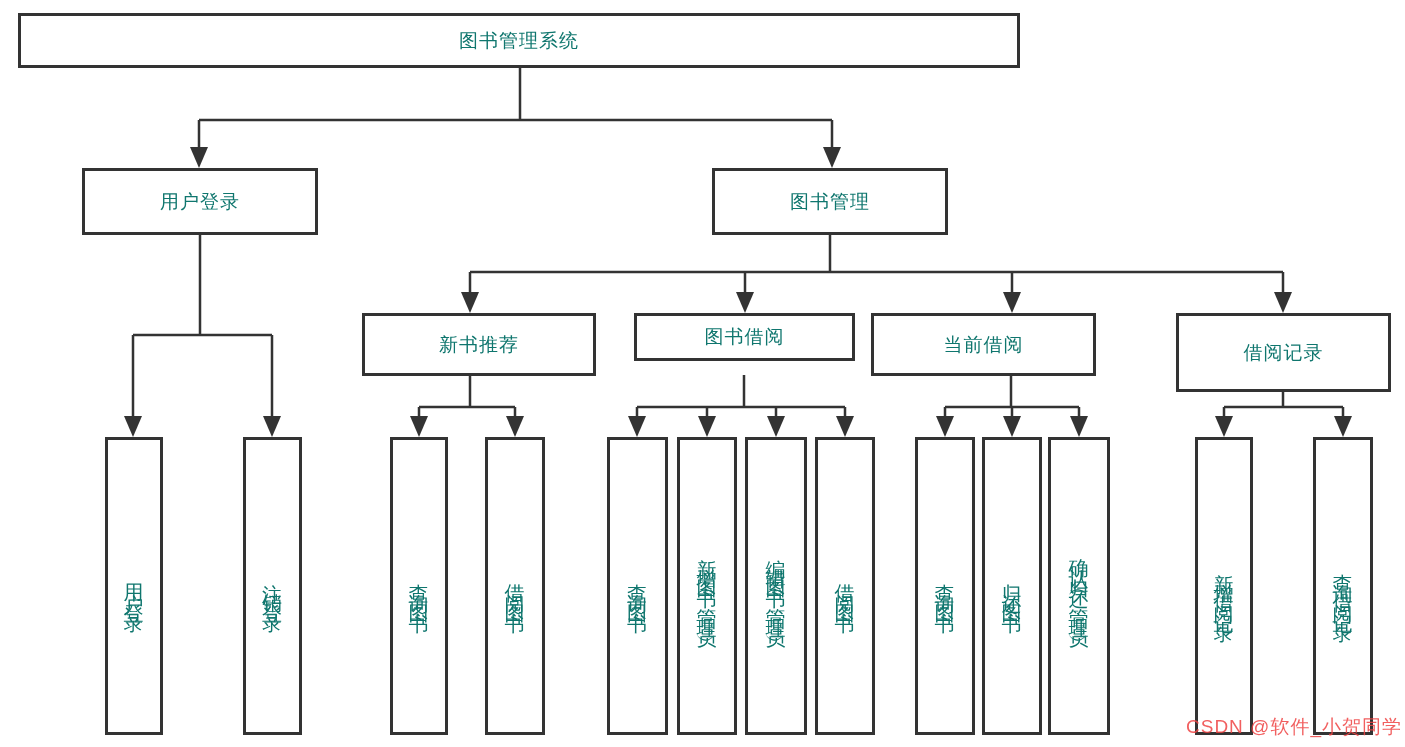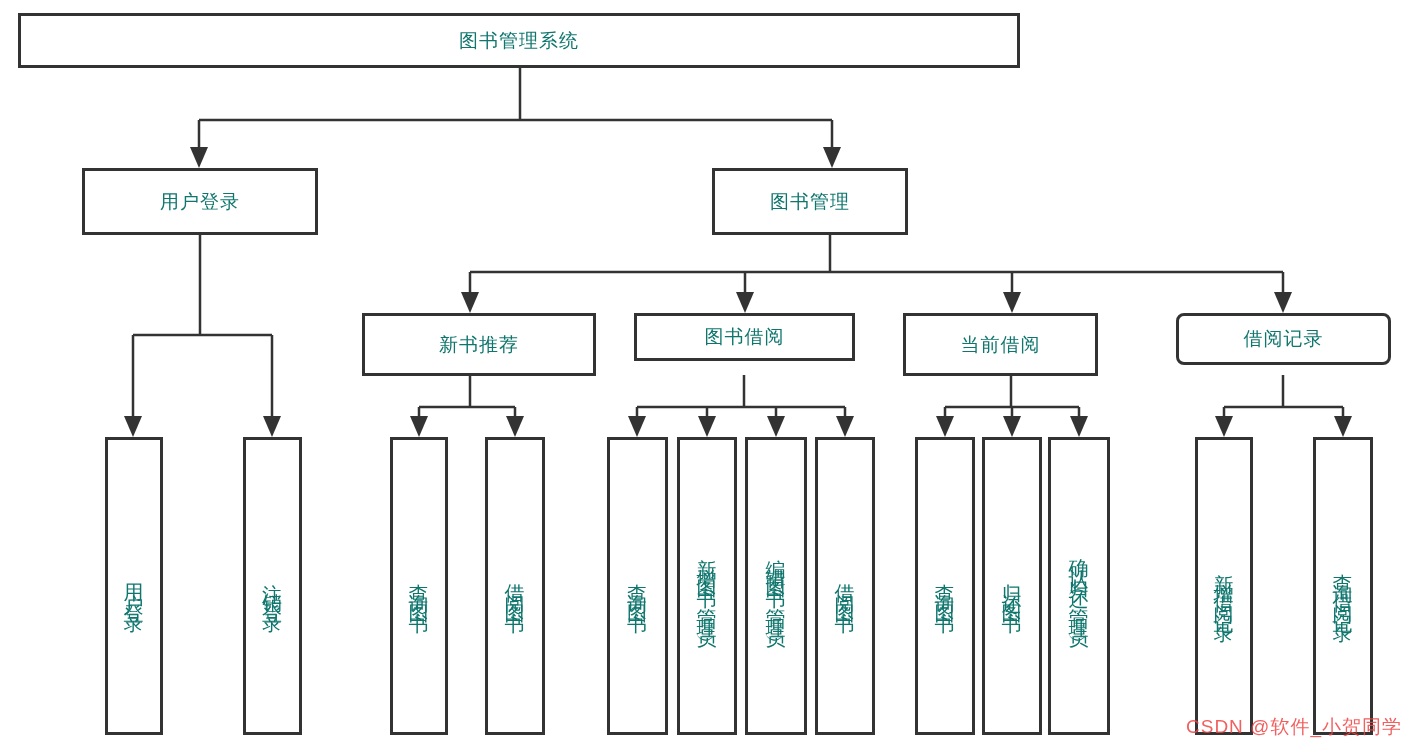--- a/index.html
+++ b/index.html
@@ -121,26 +121,26 @@
     </g>
     <g fill="#333333" stroke="none">
       <polygon points="1215,416 1233,416 1224,437"></polygon>
       <polygon points="1334,416 1352,416 1343,437"></polygon>
     </g>
   </svg>
 
   <div class="node" style="left:18px; top:13px; width:1002px; height:55px;">图书管理系统</div>
 
   <div class="node" style="left:82px; top:168px; width:236px; height:67px;">用户登录</div>
-  <div class="node" style="left:712px; top:168px; width:196px; height:67px;">图书管理</div>
+  <div class="node" style="left:712px; top:168px; width:236px; height:67px;">图书管理</div>
 
   <div class="node" style="left:362px; top:313px; width:234px; height:63px;">新书推荐</div>
   <div class="node" style="left:634px; top:313px; width:221px; height:48px;">图书借阅</div>
-  <div class="node" style="left:903px; top:313px; width:195px; height:63px;">当前借阅</div>
-  <div class="node" style="left:1176px; top:313px; width:215px; height:52px;border-radius:8px;">借阅记录</div>
+  <div class="node" style="left:871px; top:313px; width:225px; height:63px;">当前借阅</div>
+  <div class="node" style="left:1176px; top:313px; width:215px; height:79px;">借阅记录</div>
 
   <div class="node v" style="left:105px; top:437px; width:58px; height:298px;">用户登录</div>
   <div class="node v" style="left:243px; top:437px; width:59px; height:298px;">注销登录</div>
 
   <div class="node v" style="left:390px; top:437px; width:58px; height:298px;">查询图书</div>
   <div class="node v" style="left:485px; top:437px; width:60px; height:298px;">借阅图书</div>
 
   <div class="node v" style="left:607px; top:437px; width:61px; height:298px;">查询图书</div>
   <div class="node v" style="left:677px; top:437px; width:60px; height:298px;">新增图书（管理员）</div>
   <div class="node v" style="left:745px; top:437px; width:62px; height:298px;">编辑图书（管理员）</div>

